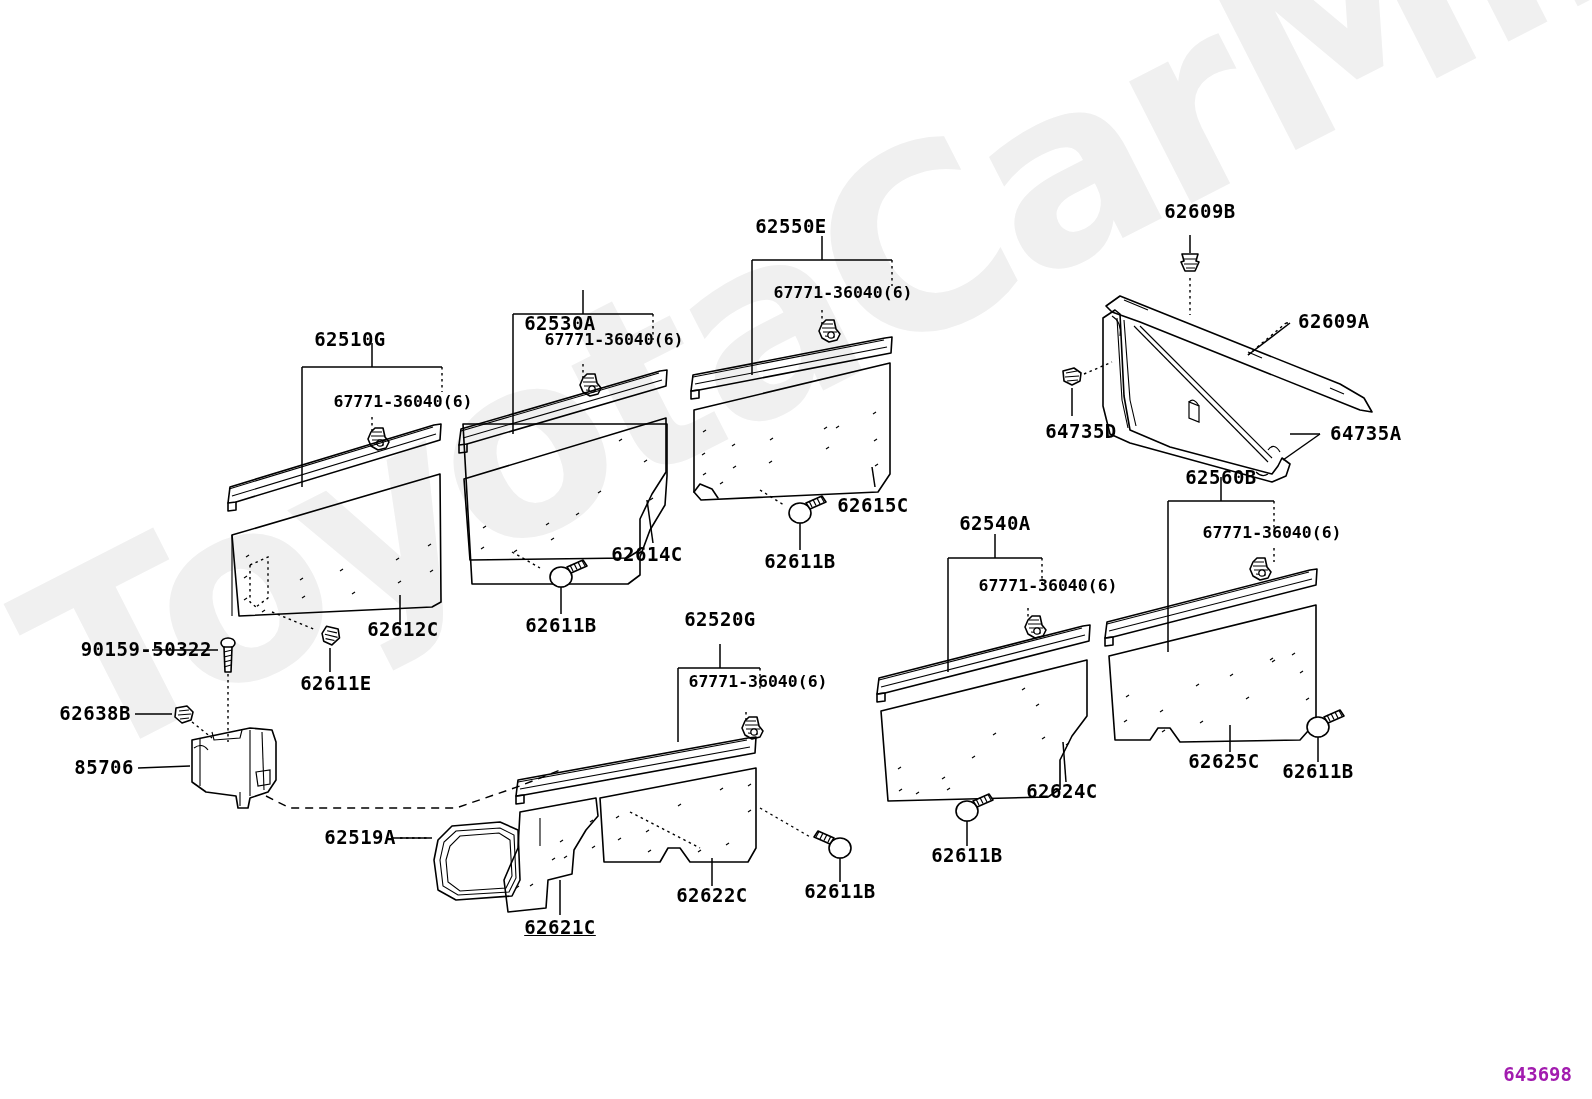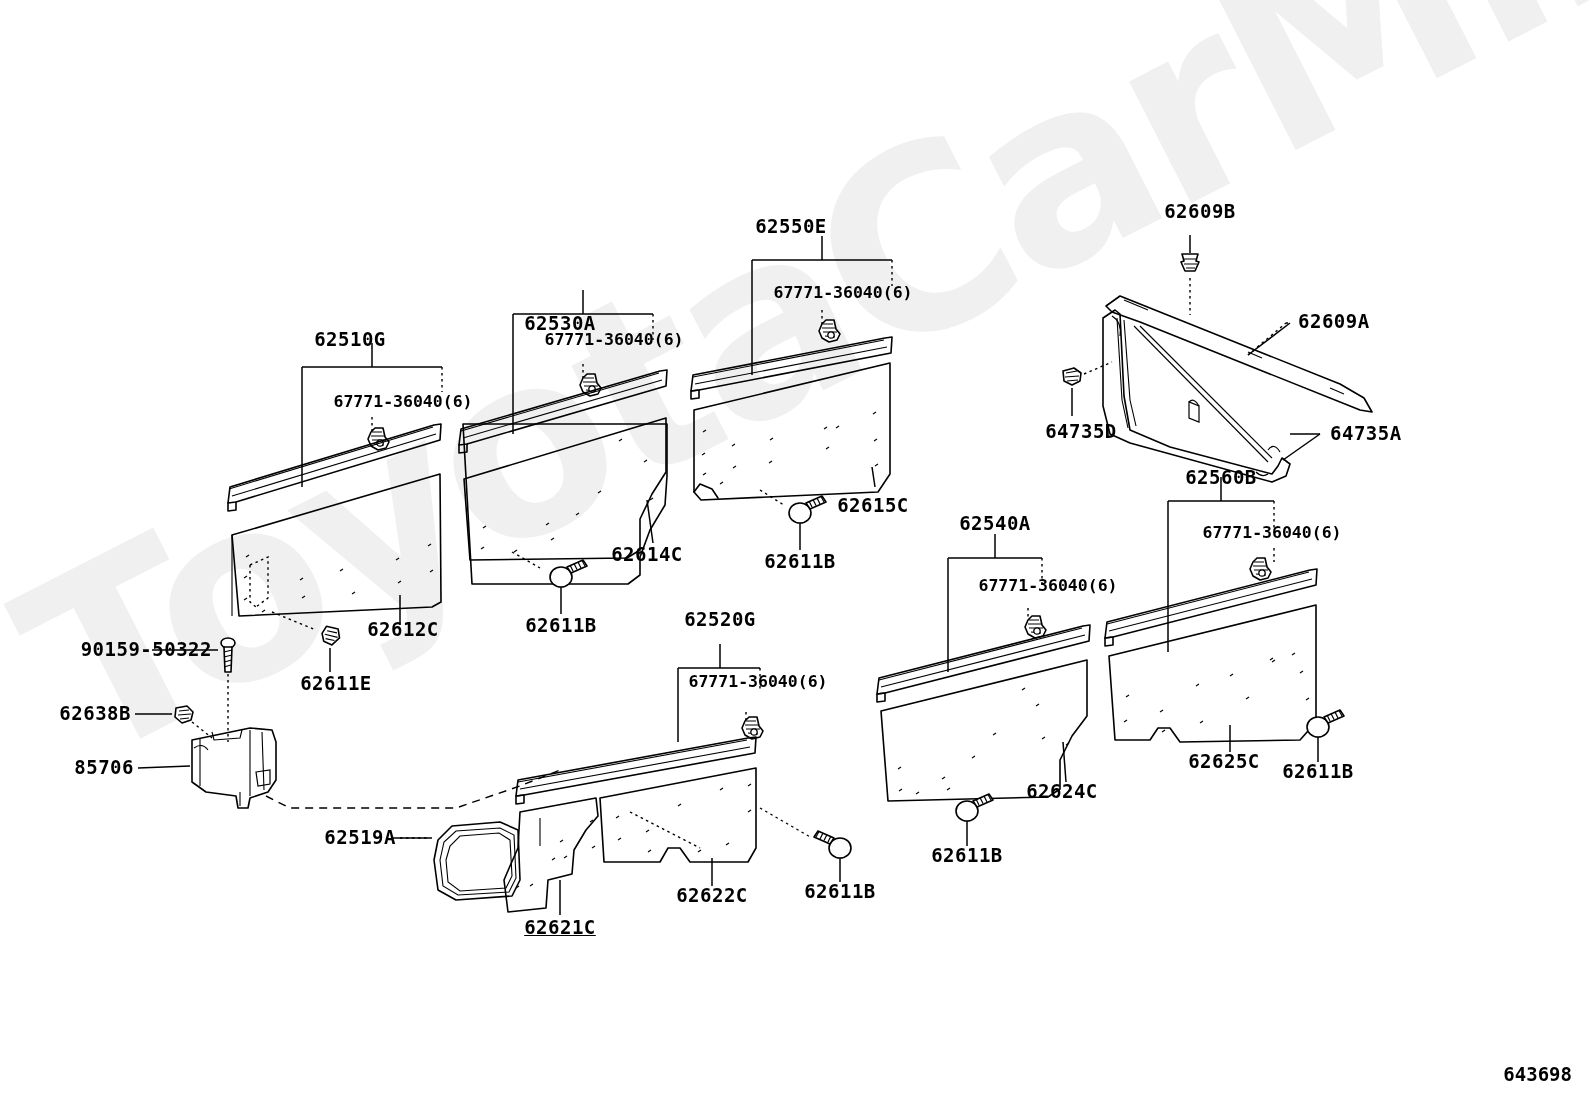--- a/index.html
+++ b/index.html
@@ -55,21 +55,21 @@
   }
   .lbl.ctr { transform: translateX(-50%); }
   .lbl.rgt { transform: translateX(-100%); }
   #diagram-id {
     position: absolute;
     right: 20px;
     bottom: 14px;
     font-size: 19px;
     font-weight: bold;
     font-family: "DejaVu Sans Mono", "Liberation Mono", monospace;
-    color: #000000;
+    color: #a21caf;
   }
 </style>
 </head>
 <body>
 
 <div id="page">
 
   <div class="wm" id="wm-main">ToyotaCarMine.ru</div>
 
   <svg id="svg-root" viewBox="0 0 1592 1099">

